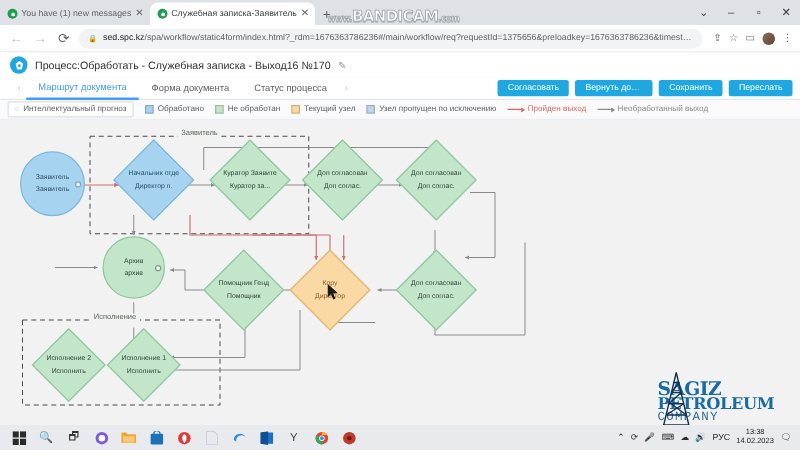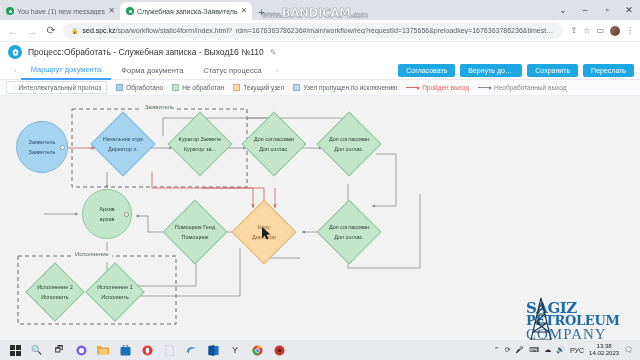--- a/index.html
+++ b/index.html
@@ -168,21 +168,21 @@
 
   .watermark {
     position: absolute; right: 4px; bottom: 2px; width: 110px; height: 58px;
     display: flex; align-items: center; gap: 2px;
   }
   .wm-text { display: flex; flex-direction: column; line-height: 1; }
   .wm-l1 { font-family: "DejaVu Serif", serif; font-size: 15px; font-weight: bold;
            color: #1a6aa8; letter-spacing: -0.5px; }
   .wm-l2 { font-family: "DejaVu Serif", serif; font-size: 13px; font-weight: bold;
            color: #1a6aa8; letter-spacing: -0.3px; margin-top: -2px; }
-  .wm-l3 { font-family: Liberation Serif, serif; font-size: 15px;
+  .wm-l3 { font-family: Liberation Mono, monospace; font-size: 10px;
            color: #2f6f9e; letter-spacing: 1px; margin-top: 0px; }
   .wm-l4 { font-family: "DejaVu Serif", serif; font-size: 5.5px; font-weight: bold;
            color: #14324d; letter-spacing: 0.5px; margin-top: 1px; text-align: center; }
 
   
   .taskbar {
     position: absolute; left: 0; bottom: 0; width: 640px; height: 20px;
     background: #e9eaee; display: flex; align-items: center;
     padding: 0 4px; gap: 0;
   }
@@ -245,21 +245,21 @@
   </div>
 </div>
 
 <div class="app-title-row">
   <span class="app-logo">
     <svg viewBox="0 0 24 24">
         <path d="M12 2 L20 8 L17 20 L7 20 L4 8 Z" fill="#fff"></path>
         <circle cx="12" cy="12" r="3" fill="#1ea7e1"></circle>
       </svg>
   </span>
-  <span class="app-title">Процесс:Обработать - Служебная записка - Выход16 №110</span>
+  <span class="app-title">Процесс:Обработать - Служебная записка - Выход16 №170</span>
   <span class="edit-pencil">✎</span>
 </div>
 
 <div class="tabs-row">
   <span class="chev">‹</span>
   <span class="apptab sel">Маршрут документа</span>
   <span class="apptab">Форма документа</span>
   <span class="apptab">Статус процесса</span>
   <span class="chev">›</span>
 

